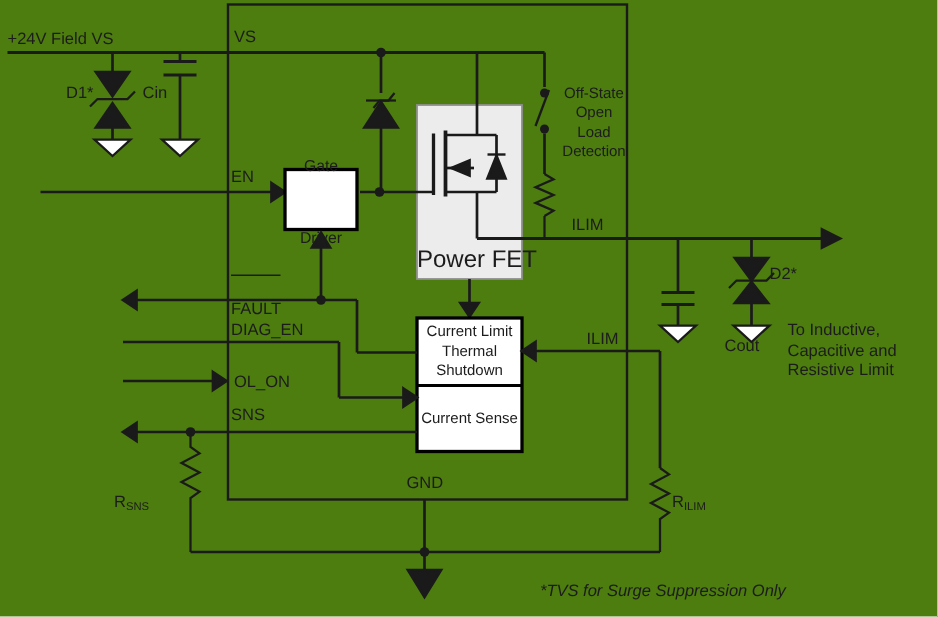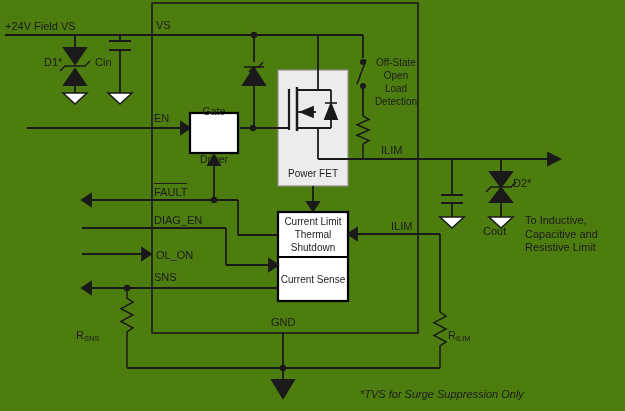--- a/index.html
+++ b/index.html
@@ -2,22 +2,22 @@
 <html><head>
 <meta charset="utf-8">
 <style>
   html,body{margin:0;padding:0;background:#fff;}
   #canvas{
     position:relative;width:625px;height:411px;background:#4d7c0f;
     font-family:"Liberation Sans", sans-serif;color:#1c1c1c;overflow:hidden;
   }
   #wires{position:absolute;left:0;top:0;}
   .lbl{position:absolute;font-size:11px;line-height:12px;white-space:nowrap;}
-  .lbl-sm{position:absolute;font-size:10px;line-height:13px;white-space:nowrap;}
-  .overline{display:inline-block;border-top:1.4px solid #1c1c1c;padding-top:2px;}
+  .lbl-sm{position:absolute;font-size:16px;line-height:13px;white-space:nowrap;}
+  .overline{display:inline-block;border-top:1.4px solid #1c1c1c;padding-top:16px;}
   .sub{font-size:7.5px;vertical-align:-2px;}
   .blocktext{position:absolute;display:flex;flex-direction:column;align-items:center;justify-content:center;text-align:center;}
   .blocktext div{font-size:10px;line-height:13px;}
   .offstate{position:absolute;left:358px;top:56px;width:76px;text-align:center;}
   .offstate div{font-size:10px;line-height:13px;}
   .gd{position:absolute;left:190px;top:113px;width:48px;height:44px;display:flex;flex-direction:column;align-items:center;justify-content:center;gap:36px;}
   .gd div{font-size:10.5px;line-height:12.5px;}
   .note{position:absolute;left:360px;top:388px;font-size:11px;font-style:italic;}
   .load{position:absolute;left:525px;top:214px;font-size:11px;line-height:13.5px;}
 </style>

